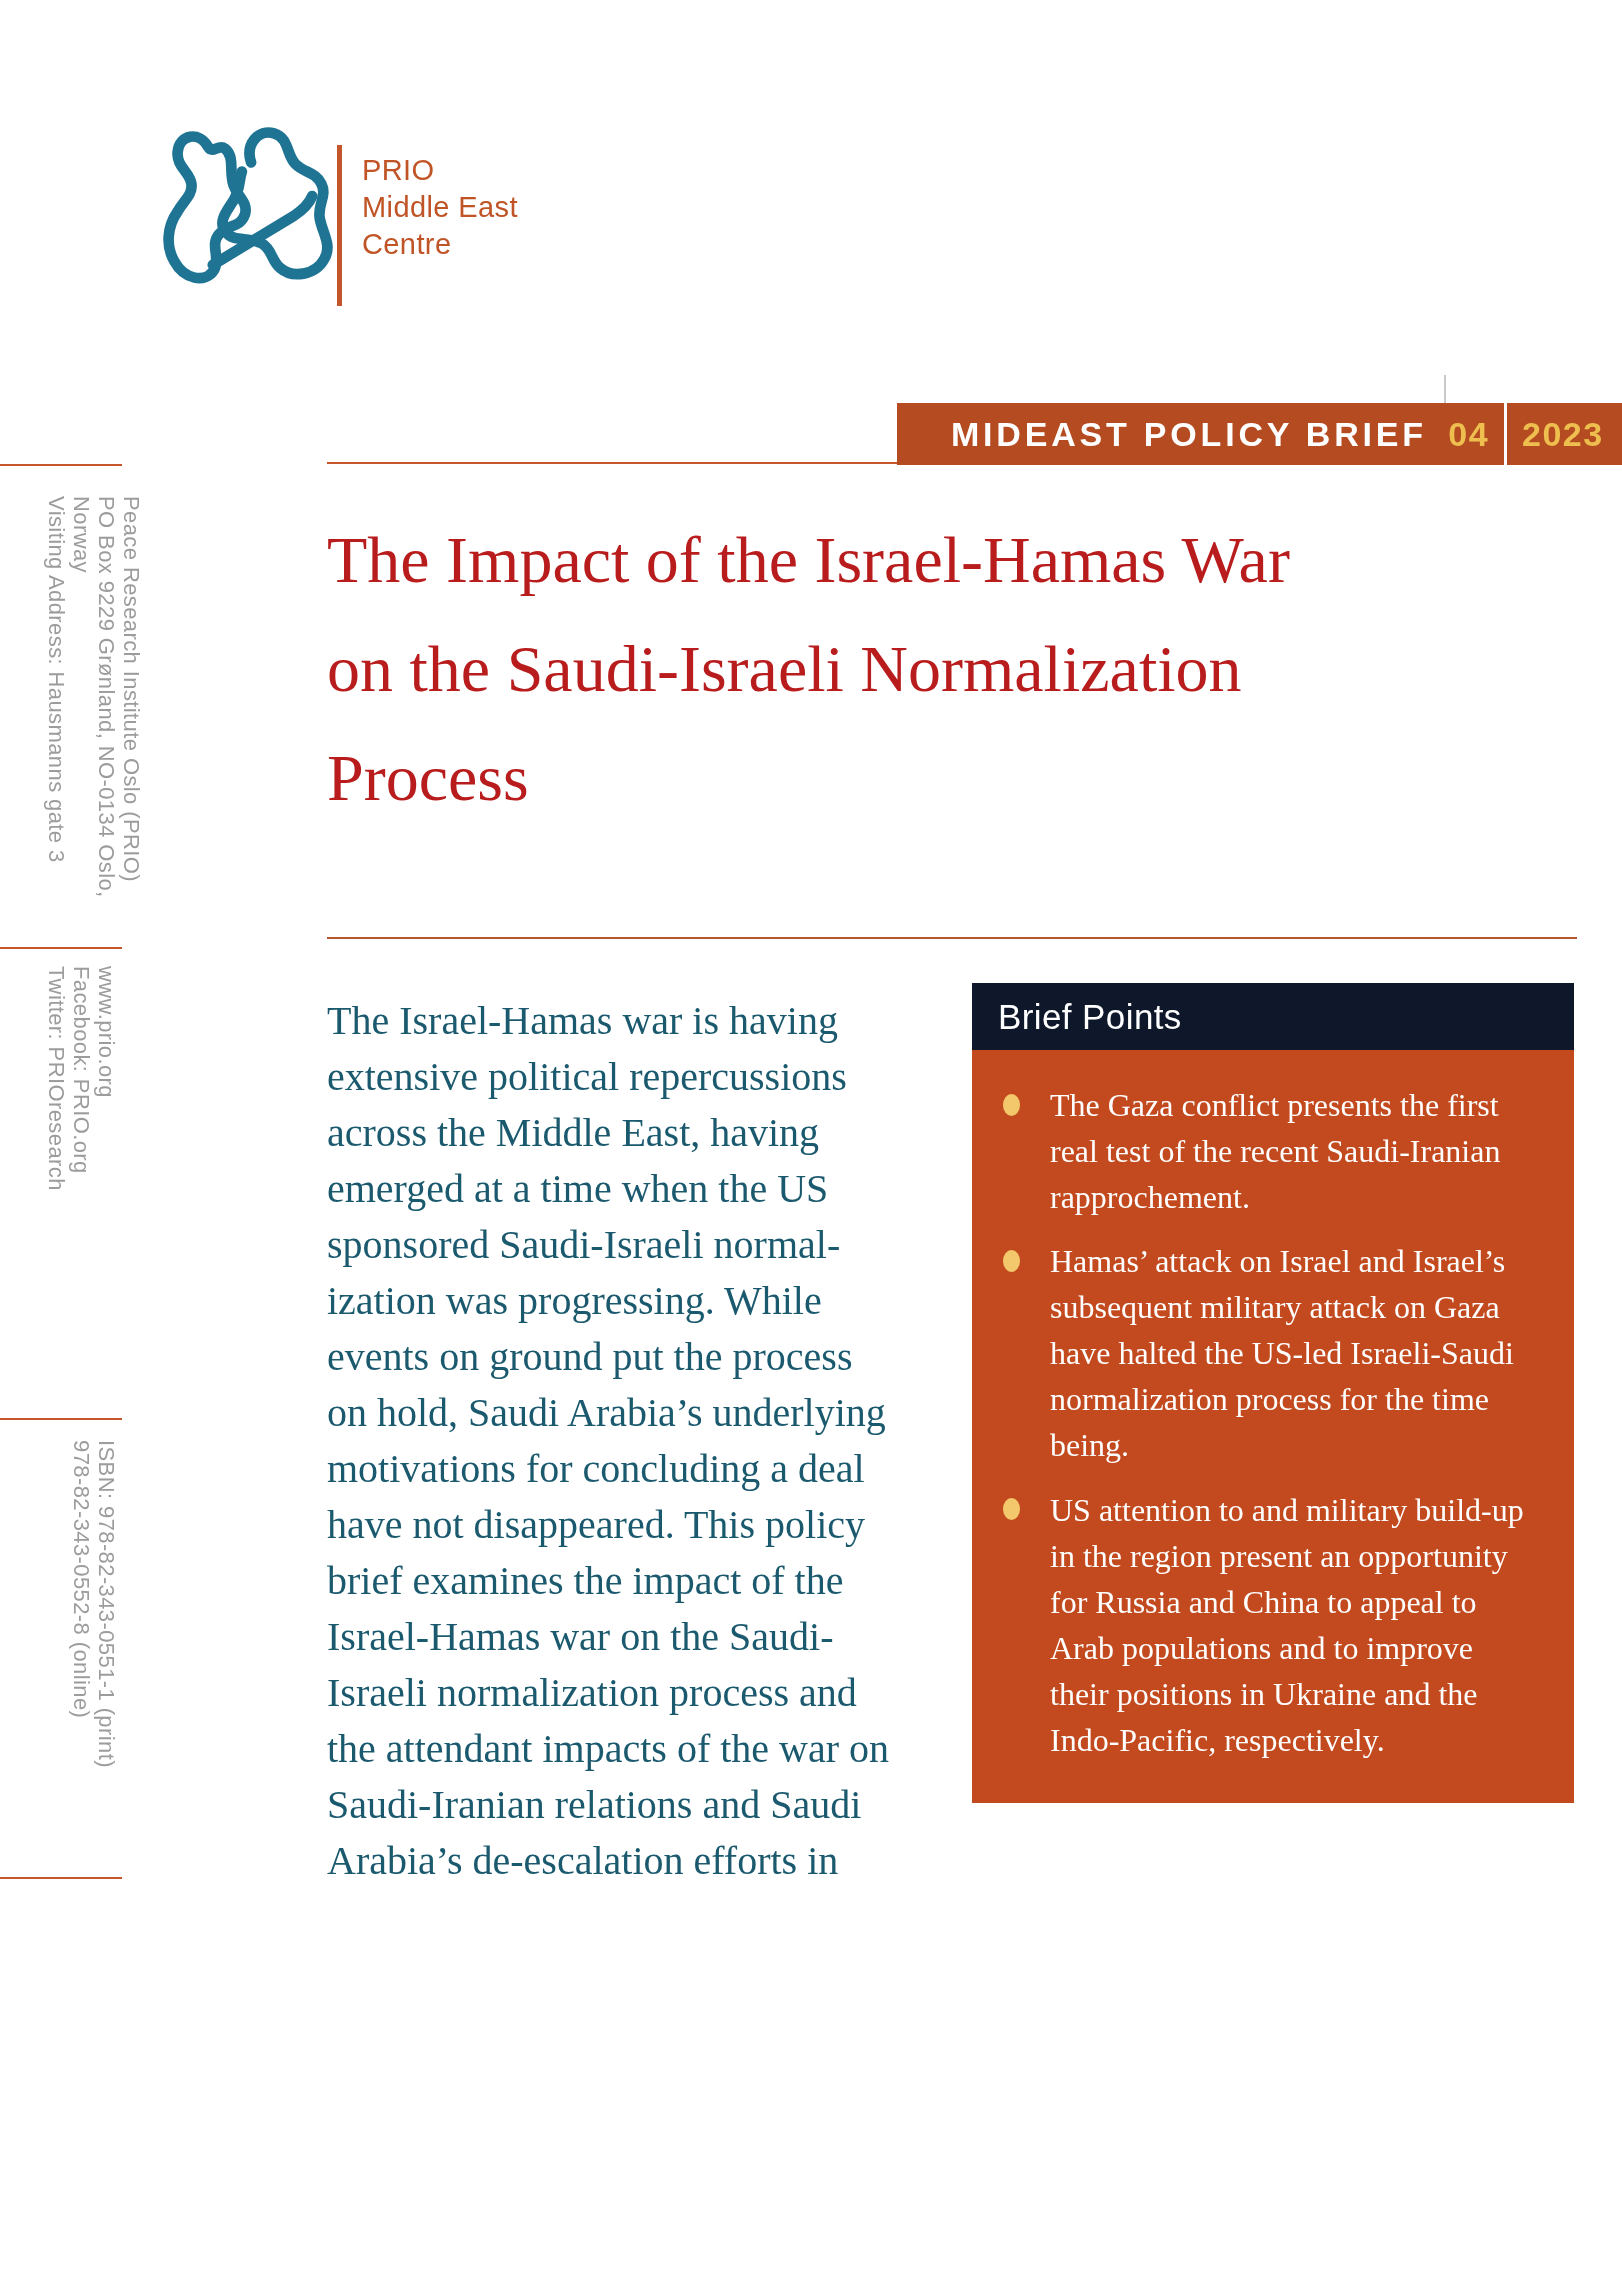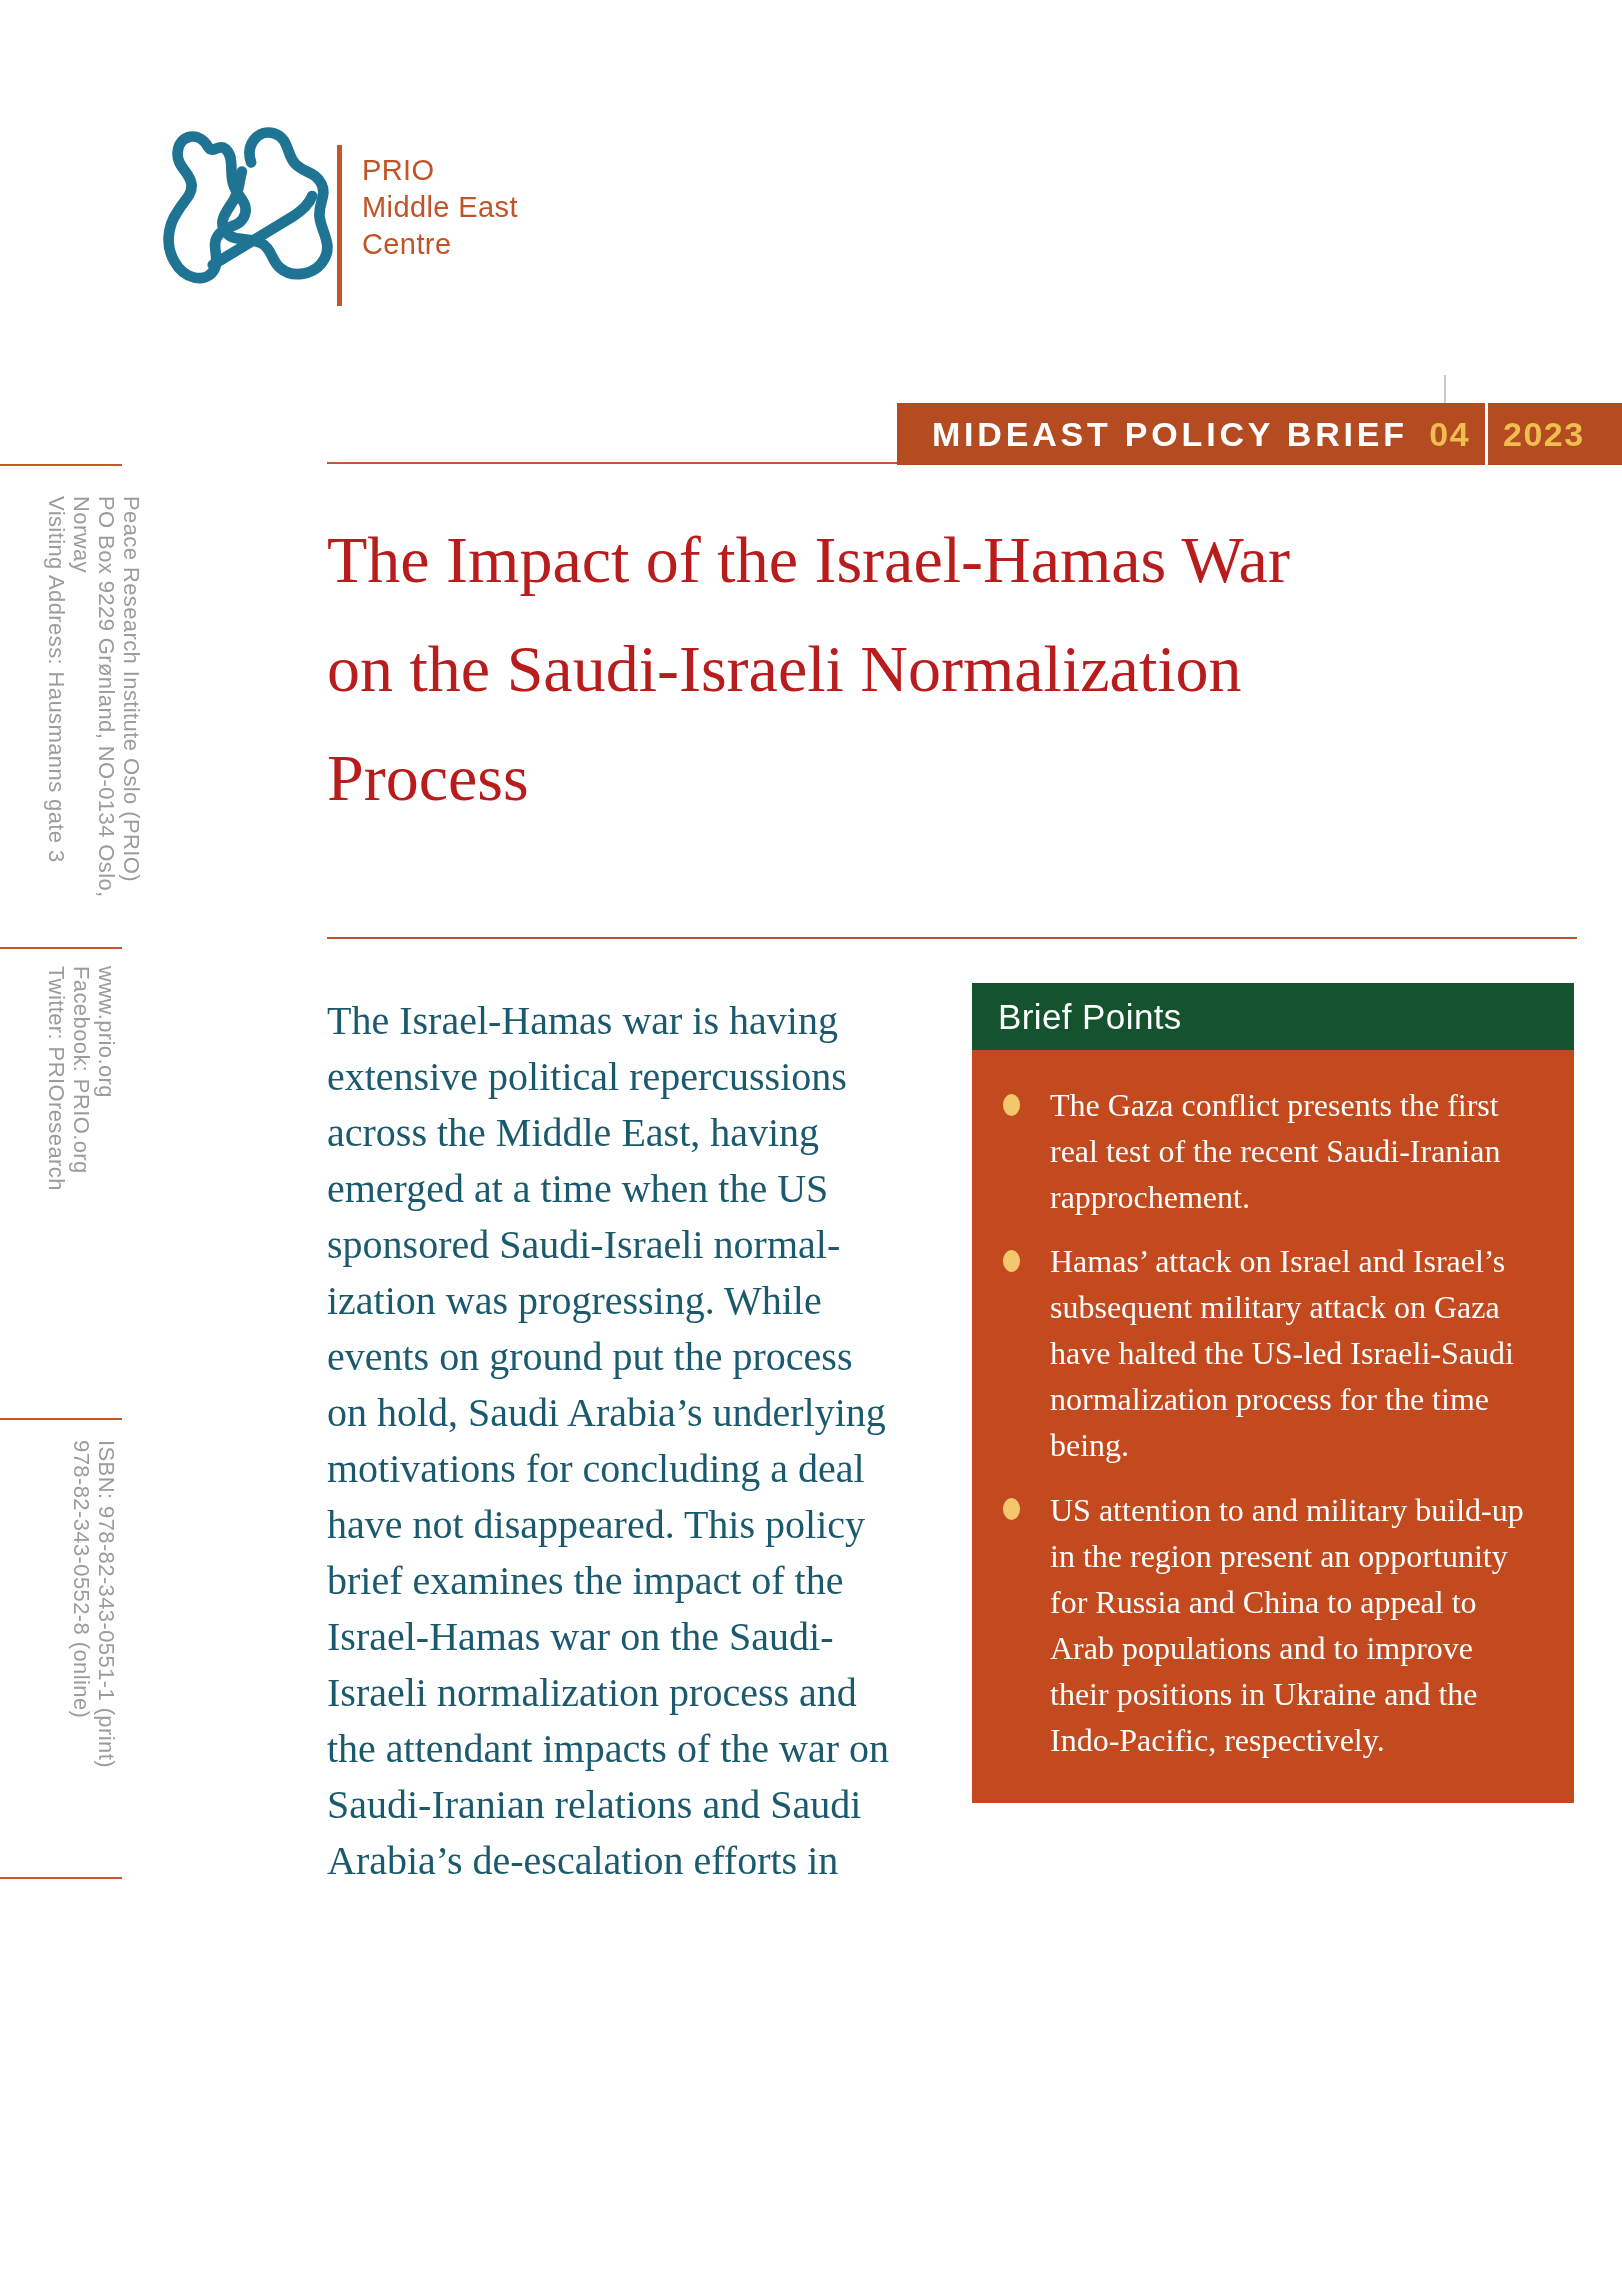--- a/index.html
+++ b/index.html
@@ -14,21 +14,21 @@
   .logo-svg{left:159px;top:115px;width:178px;height:211px;}
   .brand-divider{left:337px;top:145px;width:4.6px;height:161px;background:#C4562B;}
   .wordmark{
     left:362px;top:152px;font-size:29px;line-height:37px;color:#C05426;
     letter-spacing:0.4px;font-weight:400;
   }
 
   
   .banner-bar{
     left:897px;top:403px;width:726px;height:62px;background:#B54B20;
-    display:flex;align-items:center;box-sizing:border-box;padding-left:35px;
+    display:flex;align-items:center;box-sizing:border-box;padding-left:54px;
   }
   .banner-series{color:#ffffff;font-size:34px;font-weight:700;letter-spacing:3.8px;white-space:nowrap;}
   .banner-issue{color:#EEBE4F;font-size:34px;font-weight:700;letter-spacing:1.5px;margin-left:21.4px;}
   .banner-sep-white{width:2.3px;height:62px;background:#ffffff;margin:0 15.3px;flex:0 0 auto;}
   .banner-year{color:#EEBE4F;font-size:34px;font-weight:700;letter-spacing:1.5px;}
   .banner-sep-gray{left:1444px;top:375px;width:2.3px;height:28px;background:#C9C9C9;}
   .banner-underline{left:327px;top:462px;width:570px;height:2.3px;background:#C4562B;}
 
   
   .doc-title{
@@ -42,21 +42,21 @@
   .abstract{
     left:327px;top:986px;width:658px;
     font-family:"Liberation Serif",serif;font-size:40px;line-height:56px;
     color:#1B5A6E;
     margin-top:7px;
   }
 
   
   .brief-box{left:972px;top:983px;width:602px;}
   .brief-head{
-    height:67px;background:#14532d;color:#ffffff;font-size:35px;
+    height:67px;background:#0f172a;color:#ffffff;font-size:35px;
     display:flex;align-items:center;padding-left:26px;letter-spacing:0.4px;
   }
   .brief-body{
     background:#C24A1E;padding:32px 27.5px 40px 29px;box-sizing:border-box;
   }
   .bullet{
     position:relative;padding-left:49px;margin-bottom:18.4px;
     color:#ffffff;font-family:"Liberation Serif",serif;font-size:32px;line-height:46px;
   }
   .bullet:last-child{margin-bottom:0;}

